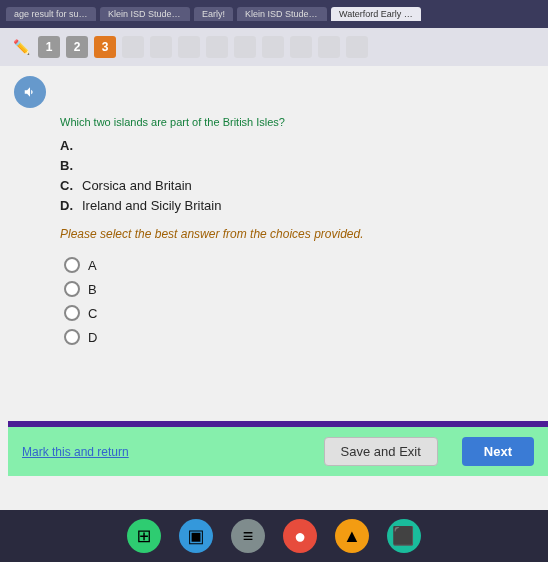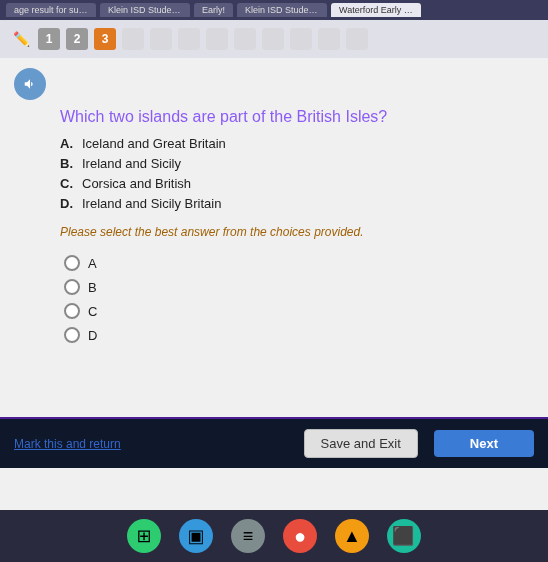--- a/index.html
+++ b/index.html
@@ -8,21 +8,21 @@
       background: #1a1a2e;
       width: 548px;
       height: 562px;
       overflow: hidden;
       position: relative;
     }
 
     
     .tab-bar {
       background: #3a3a5c;
-      height: 20px;
+      height: 28px;
       display: flex;
       align-items: center;
       padding: 0 6px;
       gap: 4px;
       overflow: hidden;
     }
     .tab-item {
       background: #5a5a7c;
       color: #ddd;
       font-size: 9px;
@@ -101,22 +101,22 @@
       font-size: 14px;
       cursor: pointer;
       flex-shrink: 0;
     }
 
     
     .question-content {
       padding: 4px 14px 10px 60px;
     }
     .question-text {
-      font-size: 16px;
-      color: #8b5cf6;
+      font-size: 11px;
+      color: #15803d;
       margin-bottom: 10px;
       font-weight: 500;
     }
     .answer-option {
       font-size: 13px;
       color: #222;
       margin-bottom: 5px;
       display: flex;
       gap: 6px;
     }
@@ -154,54 +154,53 @@
     }
     .radio-label {
       font-size: 13px;
       color: #222;
     }
 
     
     .bottom-bar {
       position: absolute;
       bottom: 58px;
-      left: 0;
+      left: 8px;
       right: 0;
-      background: #0f172a;
+      background: #86efac;
       padding: 10px 14px;
       display: flex;
       align-items: center;
       justify-content: space-between;
-      border-top: 2px solid #4c1d95;
+      border-top: 6px solid #4c1d95;
     }
     .mark-link {
       color: #3366cc;
       font-size: 12px;
       text-decoration: underline;
       cursor: pointer;
     }
     .button-group {
       display: flex;
-      gap: 16px;
-      align-items: center;
+      gap: 24px;
     }
     .btn-save {
       background: #e0e0e0;
       color: #333;
       border: 1px solid #bbb;
       padding: 6px 16px;
       font-size: 13px;
       border-radius: 4px;
       cursor: pointer;
     }
     .btn-next {
       background: #3a7bd5;
       color: white;
       border: none;
-      padding: 6px 36px;
+      padding: 6px 22px;
       font-size: 13px;
       border-radius: 4px;
       cursor: pointer;
       font-weight: bold;
     }
 
     
     .taskbar {
       position: absolute;
       bottom: 0;
@@ -273,29 +272,27 @@
         <path d="M3 9v6h4l5 5V4L7 9H3zm13.5 3c0-1.77-1.02-3.29-2.5-4.03v8.05c1.48-.73 2.5-2.25 2.5-4.02z"></path>
       </svg>
     </div>
   </div>
 
   <div class="question-content">
     <div class="question-text">Which two islands are part of the British Isles?</div>
 
     <div class="answer-option">
       <span class="answer-letter">A.</span>
-      <span>Iceland and Great Britain</span>
     </div>
     <div class="answer-option">
       <span class="answer-letter">B.</span>
-      <span>Ireland and Sicily</span>
     </div>
     <div class="answer-option">
       <span class="answer-letter">C.</span>
-      <span>Corsica and British</span>
+      <span>Corsica and Britain</span>
     </div>
     <div class="answer-option">
       <span class="answer-letter">D.</span>
       <span>Ireland and Sicily Britain</span>
     </div>
 
     <div class="instruction-text">Please select the best answer from the choices provided.</div>
 
     <div class="radio-options">
       <label class="radio-option">

